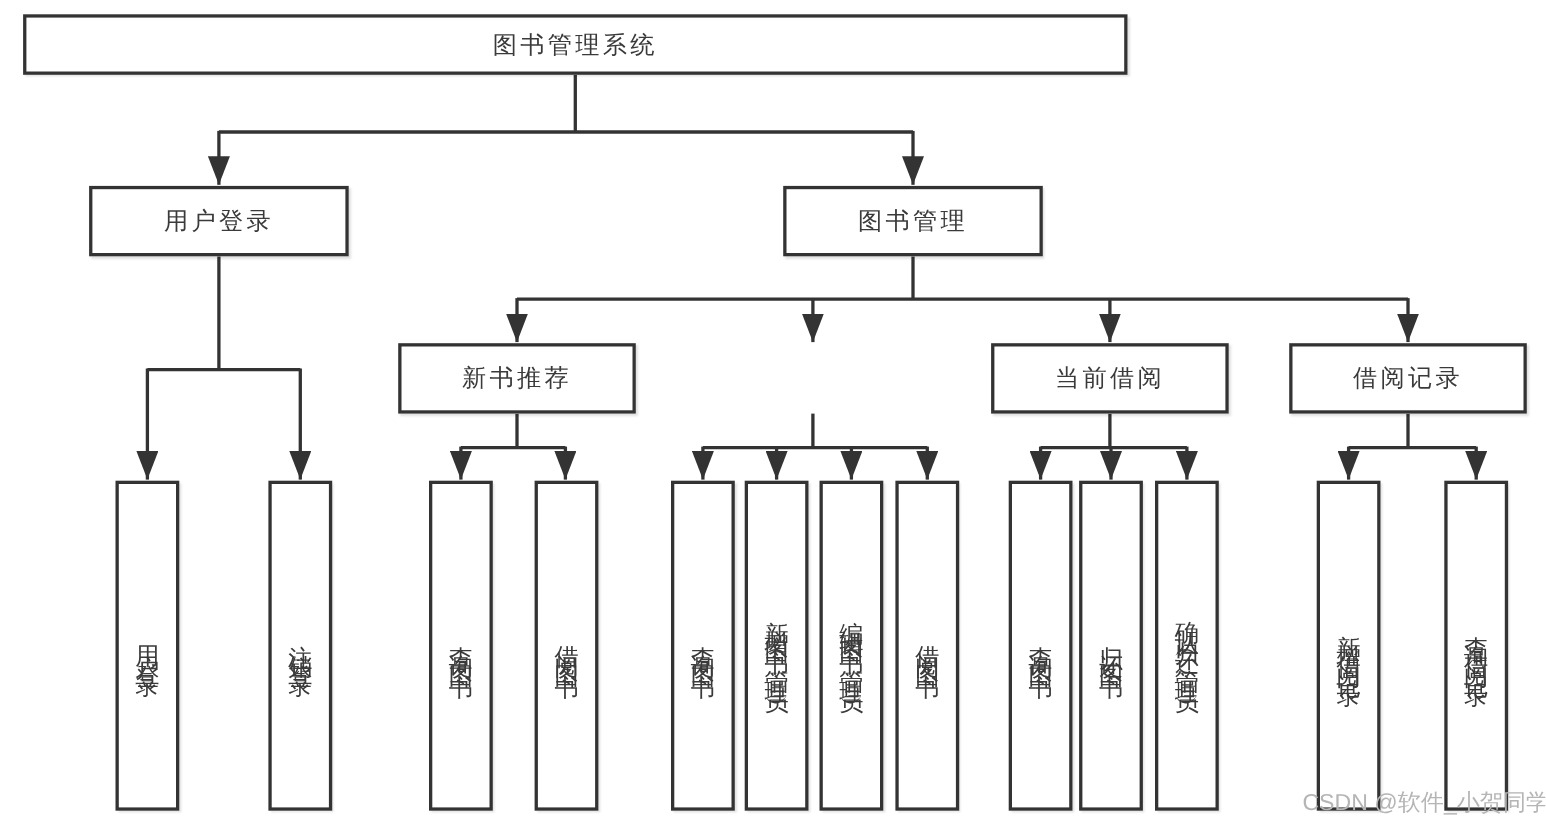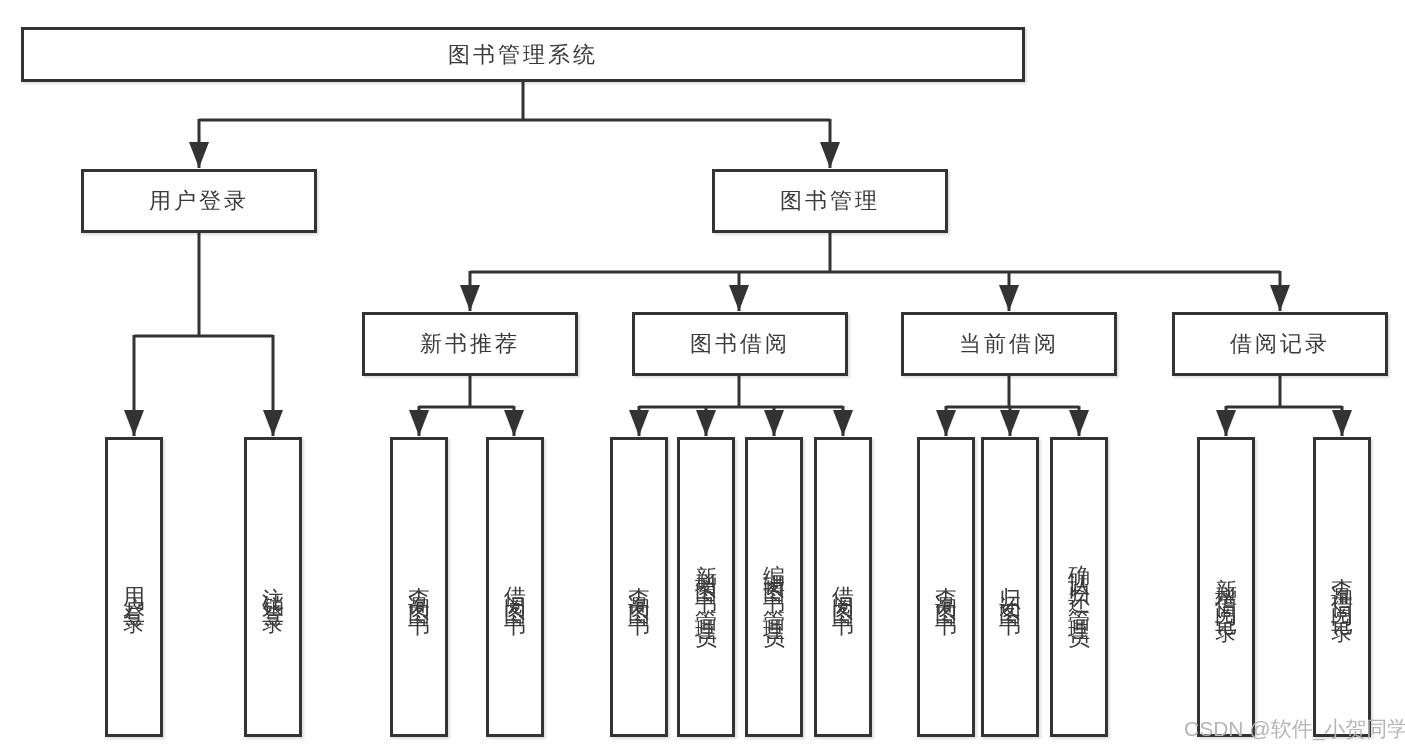--- a/index.html
+++ b/index.html
@@ -16,21 +16,21 @@
   .node{
     position:absolute;
     box-sizing:border-box;
     border:3px solid #333333;
     background:#ffffff;
     display:flex;align-items:center;justify-content:center;
     z-index:2;
     box-shadow:2px 2px 2px rgba(0,0,0,0.12);
   }
   .hlabel{font-size:22px;letter-spacing:3px;color:#3a3a3a;white-space:nowrap;}
-  .root{left:21px;top:13px;width:1004px;height:55px;margin-top:14px;}
+  .root{left:21px;top:13px;width:1004px;height:55px;}
   .n-user-login{left:81px;top:169px;width:236px;height:64px;}
   .n-book-mgmt{left:712px;top:169px;width:236px;height:64px;}
   .l3{top:312px;width:216px;height:64px;}
   .n-new-books{left:362px;}
   .n-book-borrow{left:632px;}
   .n-current-borrow{left:901px;text-align:center;}
   .n-borrow-records{left:1172px;}
   .leaf{top:437px;width:58px;height:300px;}
   .vtext{
     writing-mode:vertical-rl;
@@ -110,23 +110,20 @@
   <div class="node n-user-login">
     <span class="hlabel">用户登录</span>
   </div>
   <div class="node n-book-mgmt">
     <span class="hlabel">图书管理</span>
   </div>
 
   <div class="node l3 n-new-books">
     <span class="hlabel">新书推荐</span>
   </div>
-  <div class="node l3 n-book-borrow">
-    <span class="hlabel">图书借阅</span>
-  </div>
   <div class="node l3 n-current-borrow">
     <span class="hlabel">当前借阅</span>
   </div>
   <div class="node l3 n-borrow-records">
     <span class="hlabel">借阅记录</span>
   </div>
 
   <div class="node leaf lf1">
     <span class="vtext">用户登录</span>
   </div>

